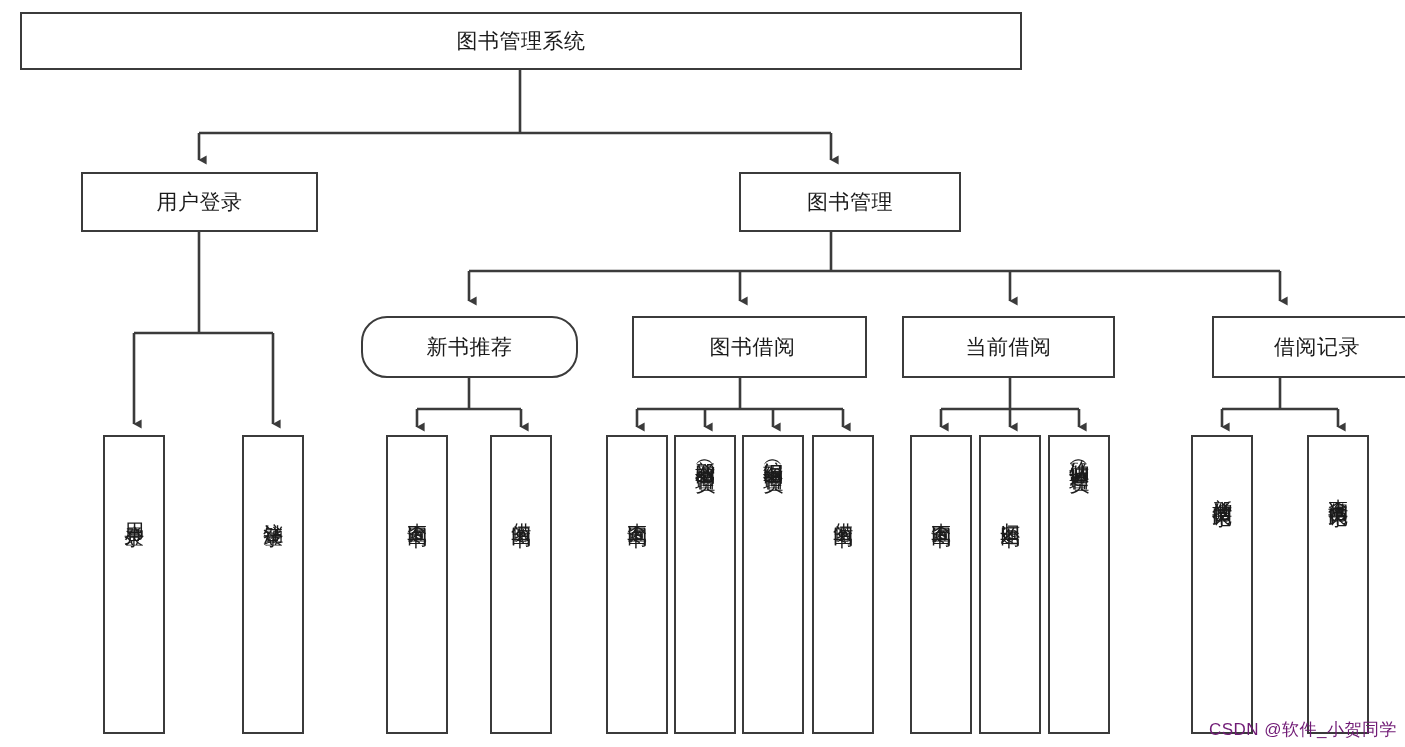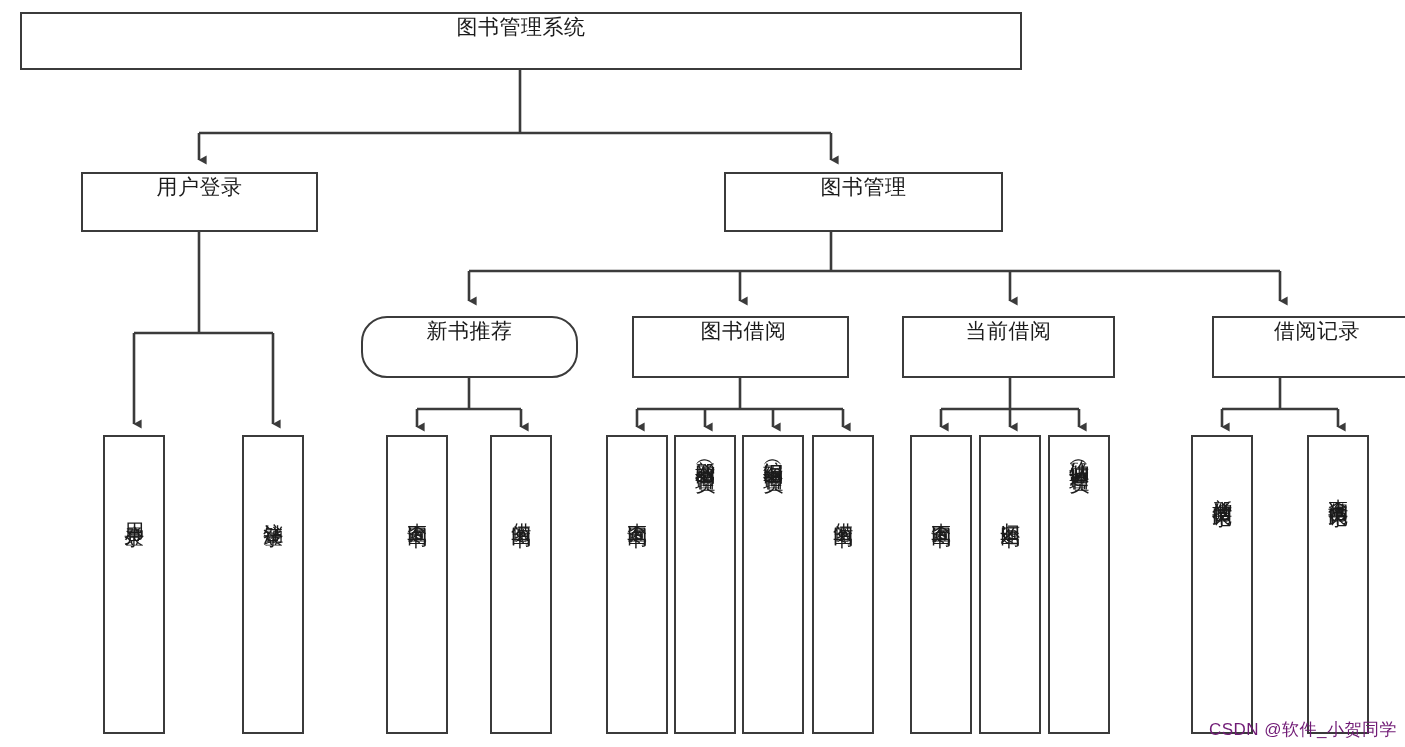--- a/index.html
+++ b/index.html
@@ -24,20 +24,21 @@
     width: 1405px;
     height: 747px;
     pointer-events: none;
   }
   .node {
     position: absolute;
     box-sizing: border-box;
     background: #ffffff;
     border: 2px solid #3b3b3b;
     display: flex;
+    align-items: center;
     justify-content: center;
     color: #1b1b1b;
   }
   .node.root {
     border-width: 2px;
   }
   .node-label {
     display: block;
     text-align: center;
     letter-spacing: 0.5px;
@@ -138,28 +139,28 @@
     </g>
   </svg>
 
   <div class="node root" style="left:20px; top:12px; width:1002px; height:58px;">
     <span class="node-label">图书管理系统</span>
   </div>
 
   <div class="node level1" style="left:81px; top:172px; width:237px; height:60px;">
     <span class="node-label">用户登录</span>
   </div>
-  <div class="node level1" style="left:724px; top:172px; width:279px; height:60px;">
+  <div class="node level1" style="left:739px; top:172px; width:222px; height:60px;">
     <span class="node-label">图书管理</span>
   </div>
 
   <div class="node level2" style="left:361px; top:316px; width:217px; height:62px;border-radius:26px;">
     <span class="node-label">新书推荐</span>
   </div>
-  <div class="node level2" style="left:632px; top:316px; width:217px; height:62px;padding-left:6px;">
+  <div class="node level2" style="left:632px; top:316px; width:235px; height:62px;padding-left:6px;">
     <span class="node-label">图书借阅</span>
   </div>
   <div class="node level2" style="left:902px; top:316px; width:213px; height:62px;">
     <span class="node-label">当前借阅</span>
   </div>
   <div class="node level2" style="left:1212px; top:316px; width:210px; height:62px;">
     <span class="node-label">借阅记录</span>
   </div>
 
   <div class="node leaf mid" style="left:103px; top:435px; width:62px; height:299px;">

